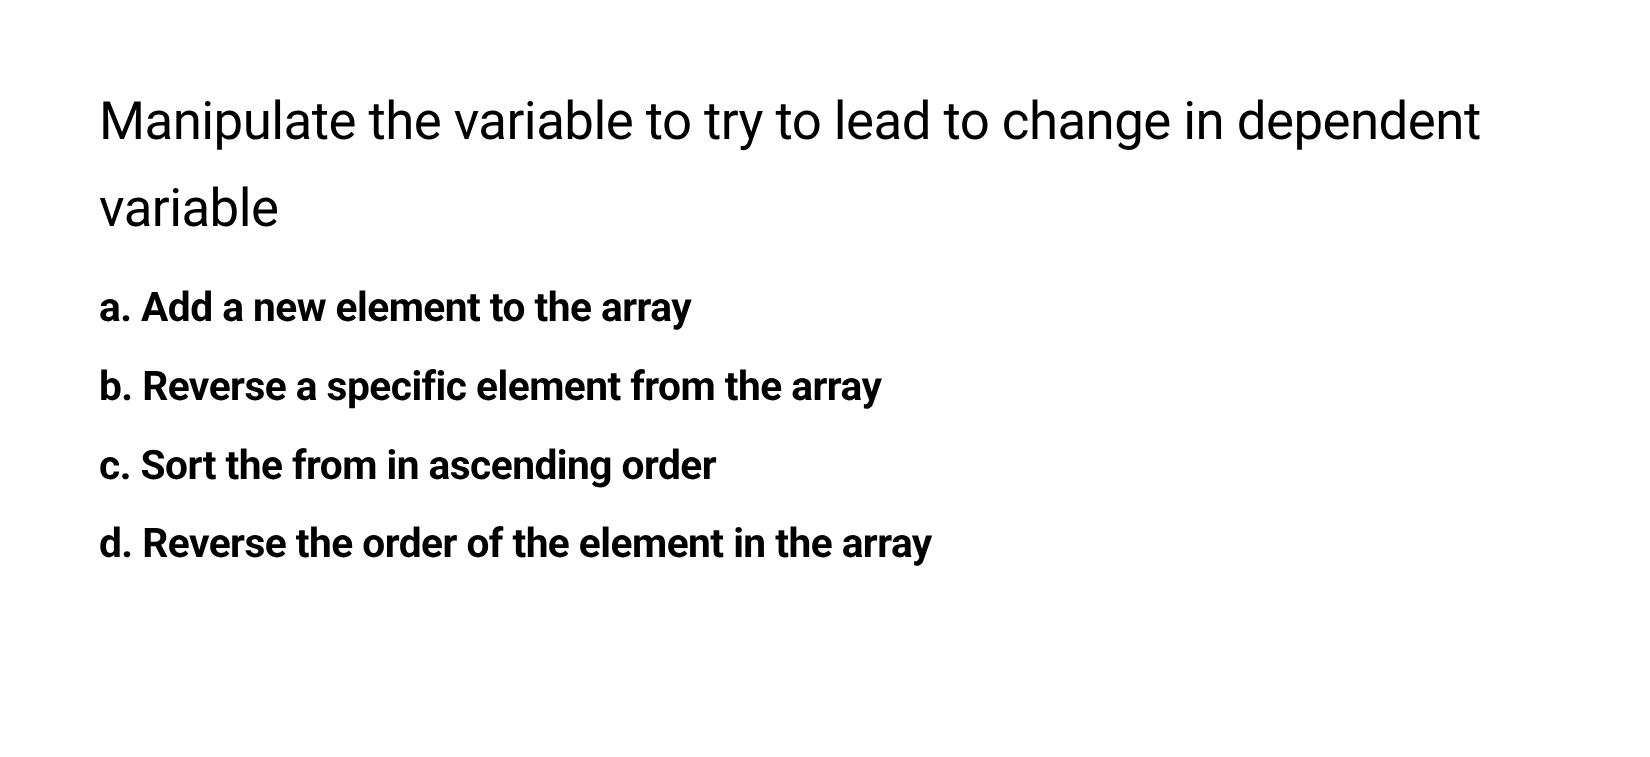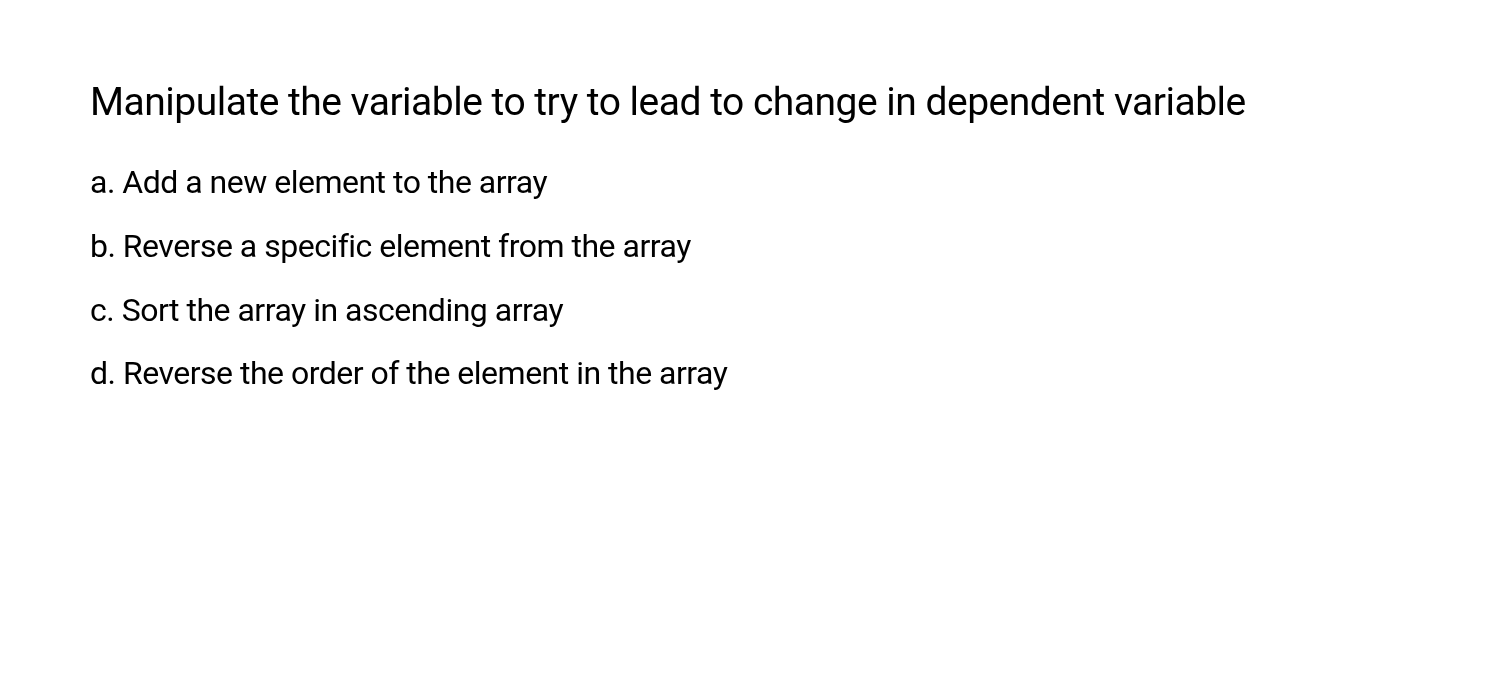--- a/index.html
+++ b/index.html
@@ -9,34 +9,34 @@
     }
     body {
       font-family: -apple-system, BlinkMacSystemFont, "Segoe UI", Roboto, Helvetica, Arial, sans-serif;
       background-color: #ffffff;
       width: 1500px;
       height: 688px;
       padding: 70px 90px 60px 90px;
       color: #000000;
     }
     .question-stem {
-      font-size: 39px;
+      font-size: 48px;
       line-height: 1.65;
       margin-bottom: 24px;
       font-weight: 400;
       letter-spacing: -0.5px;
     }
     .options {
       display: flex;
       flex-direction: column;
     }
     .option {
-      font-size: 32px;
+      font-size: 37px;
       line-height: 1.55;
-      font-weight: 400;
+      font-weight: 700;
       letter-spacing: -0.5px;
       margin-bottom: 14px;
     }
     .option:last-child {
       margin-bottom: 0;
     }
   </style>
 </head>
 <body>
 
@@ -46,19 +46,19 @@
   <div class="option">
     <span>a.</span>
     <span>Add a new element to the array</span>
   </div>
   <div class="option">
     <span>b.</span>
     <span>Reverse a specific element from the array</span>
   </div>
   <div class="option">
     <span>c.</span>
-    <span>Sort the array in ascending array</span>
+    <span>Sort the from in ascending order</span>
   </div>
   <div class="option">
     <span>d.</span>
     <span>Reverse the order of the element in the array</span>
   </div>
 </div>
 
 </body></html>

